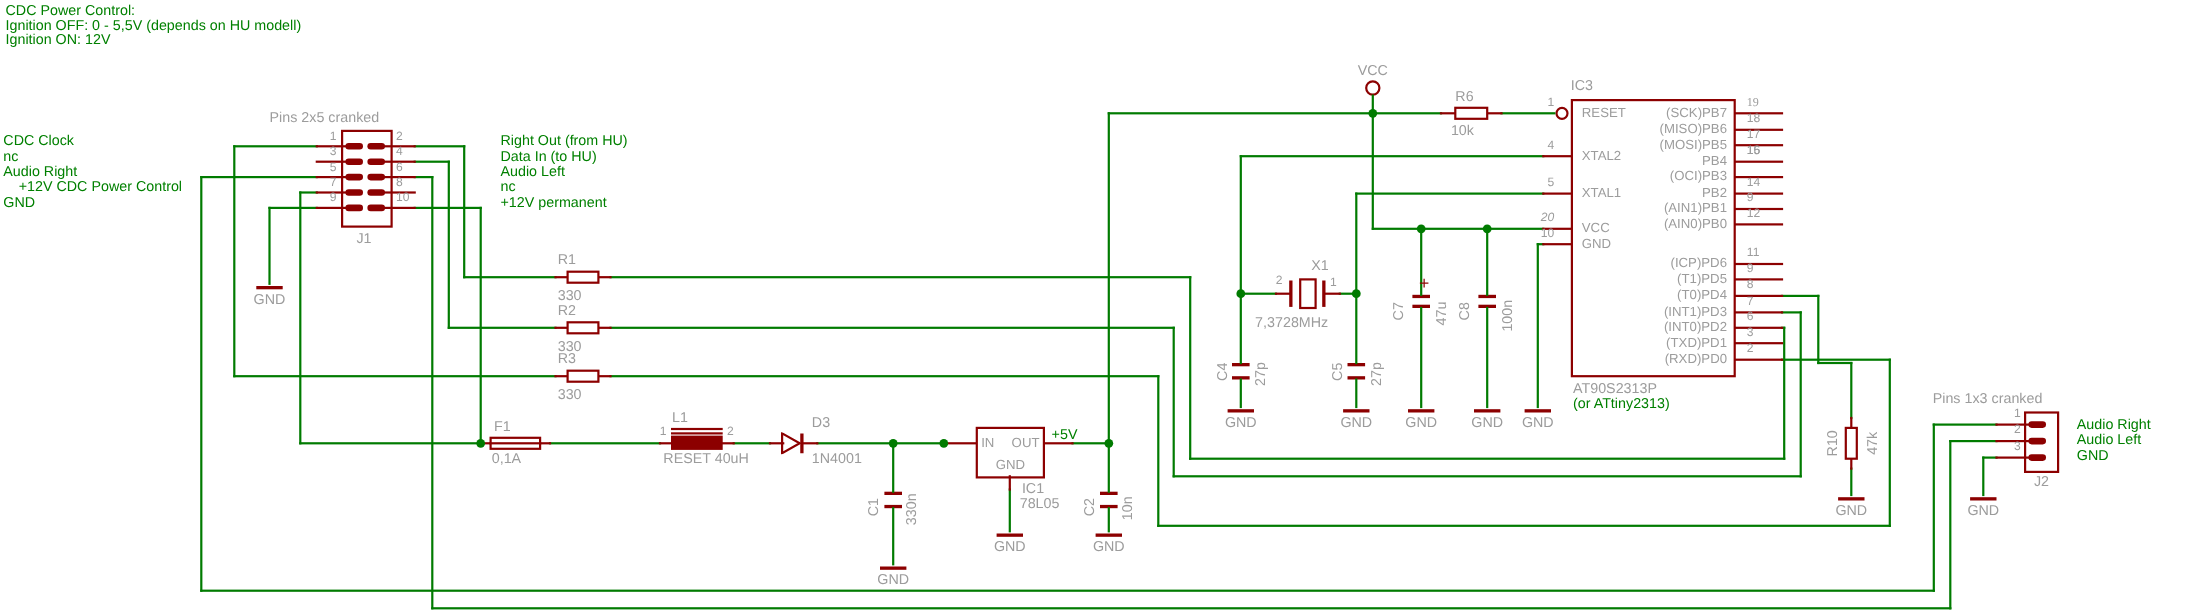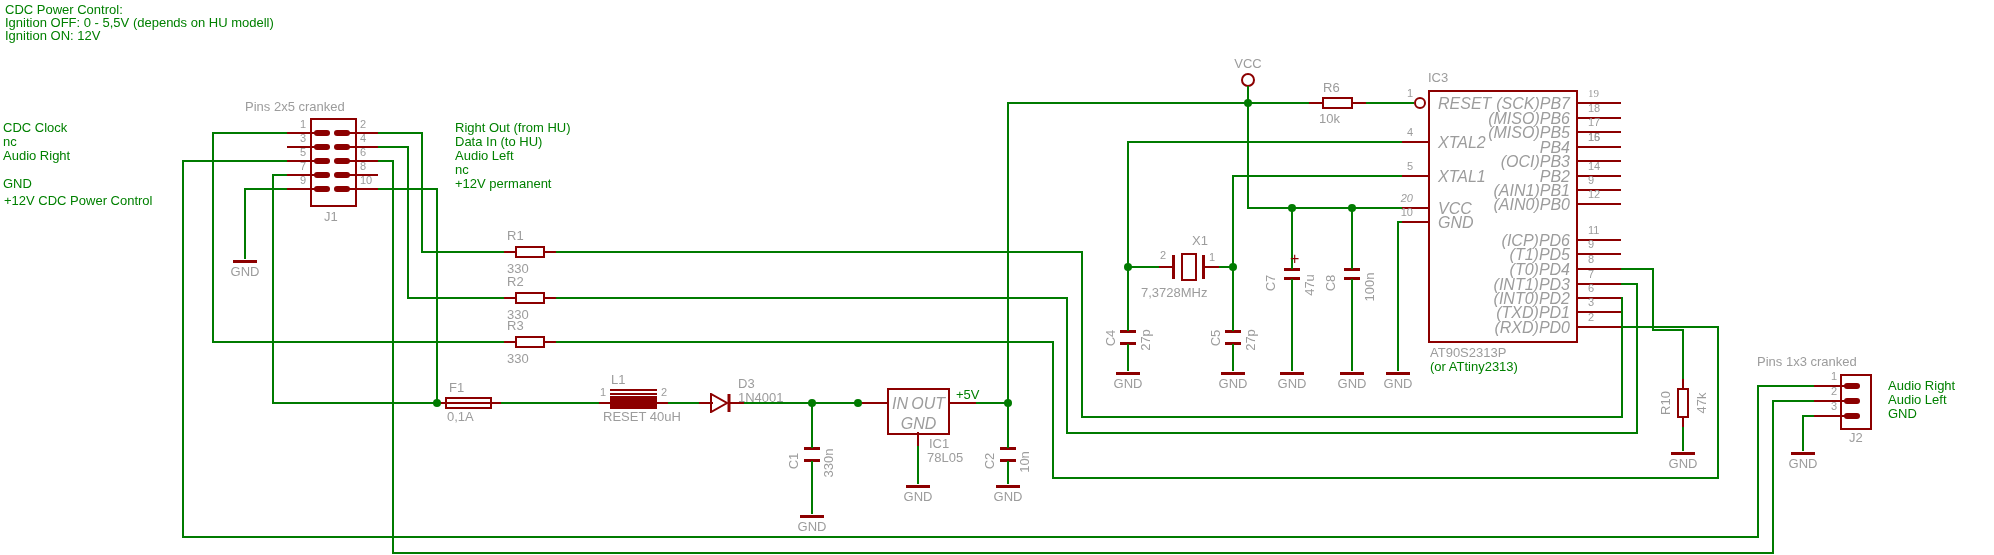--- a/index.html
+++ b/index.html
@@ -4,21 +4,21 @@
 <style>
   html,body{margin:0;padding:0;background:#fff;}
   .schematic{position:relative;width:1994px;height:555px;background:#fff;overflow:hidden;
     font-family:"Liberation Sans", sans-serif;}
   .schematic *{box-sizing:border-box;}
   .lbl{position:absolute;white-space:nowrap;line-height:1.05;}
   .gy{color:#9C9C9C;}
   .gn{color:#008000;}
   .rd{color:#8C0000;}
   .f13{font-size:13px;}
-  .f12{font-size:16px;font-style:italic;}
+  .f12{font-size:12px;}
   .f11{font-size:11px;}
   .wire{position:absolute;background:#007B00;}
   .stub{position:absolute;background:#8C0000;}
   .dot{position:absolute;width:8px;height:8px;border-radius:50%;background:#007B00;}
   .pad{position:absolute;background:#8C0000;border-radius:3px;}
   .cbox{position:absolute;border:2px solid #8C0000;background:transparent;}
   .fill{position:absolute;background:#8C0000;}
   .gbar{position:absolute;width:24px;height:3px;background:#8C0000;}
   .circ{position:absolute;border:2px solid #8C0000;border-radius:50%;background:#fff;}
   .ctr{transform:translateX(-50%);}
@@ -281,21 +281,21 @@
     <span class="lbl gy f13" style="left: 507px; top: 308px;">330</span>
     <span class="lbl gy f13" style="left: 507px; top: 319px;">R3</span>
     <span class="lbl gy f13" style="left: 507px; top: 352px;">330</span>
     <span class="lbl gy f13" style="left: 449px; top: 381px;">F1</span>
     <span class="lbl gy f13" style="left: 447px; top: 410px;">0,1A</span>
     <span class="lbl gy f13" style="left: 611px; top: 373px;">L1</span>
     <span class="lbl gy f13" style="left: 603px; top: 410px;">RESET 40uH</span>
     <span class="lbl gy f11" style="left: 606px; top: 387px; transform: translateX(-100%);">1</span>
     <span class="lbl gy f11" style="left: 661px; top: 387px;">2</span>
     <span class="lbl gy f13" style="left: 738px; top: 377px;">D3</span>
-    <span class="lbl gy f13" style="left: 738px; top: 391px;">1N4001</span>
+    <span class="lbl gy f13" style="left: 738px; top: 410px;">1N4001</span>
     <span class="lbl gy f13" style="left: 1323px; top: 81px;">R6</span>
     <span class="lbl gy f13" style="left: 1319px; top: 112px;">10k</span>
     <span class="lbl gy f13" style="left: 1192px; top: 234px;">X1</span>
     <span class="lbl gy f13" style="left: 1141px; top: 286px;">7,3728MHz</span>
     <span class="lbl gy f11" style="left: 1166px; top: 250px; transform: translateX(-100%);">2</span>
     <span class="lbl gy f11" style="left: 1209px; top: 252px;">1</span>
     <span class="lbl rd f14" style="left: 1290px; top: 251px;">+</span>
     <span class="lbl gy f13" style="left: 794px; top: 461px; transform: translate(-50%, -50%) rotate(-90deg);">C1</span>
     <span class="lbl gy f13" style="left: 829px; top: 463px; transform: translate(-50%, -50%) rotate(-90deg);">330n</span>
     <span class="lbl gy f13" style="left: 990px; top: 461px; transform: translate(-50%, -50%) rotate(-90deg);">C2</span>
@@ -306,21 +306,21 @@
     <span class="lbl gy f13" style="left: 1251px; top: 340px; transform: translate(-50%, -50%) rotate(-90deg);">27p</span>
     <span class="lbl gy f13" style="left: 1271px; top: 283px; transform: translate(-50%, -50%) rotate(-90deg);">C7</span>
     <span class="lbl gy f13" style="left: 1310px; top: 285px; transform: translate(-50%, -50%) rotate(-90deg);">47u</span>
     <span class="lbl gy f13" style="left: 1331px; top: 283px; transform: translate(-50%, -50%) rotate(-90deg);">C8</span>
     <span class="lbl gy f13" style="left: 1370px; top: 287px; transform: translate(-50%, -50%) rotate(-90deg);">100n</span>
     <span class="lbl gy f13" style="left: 1666px; top: 403px; transform: translate(-50%, -50%) rotate(-90deg);">R10</span>
     <span class="lbl gy f13" style="left: 1702px; top: 403px; transform: translate(-50%, -50%) rotate(-90deg);">47k</span>
     <span class="lbl gn f13" style="left: 3px; top: 121px;">CDC Clock</span>
     <span class="lbl gn f13" style="left: 3px; top: 135px;">nc</span>
     <span class="lbl gn f13" style="left: 3px; top: 149px;">Audio Right</span>
-    <span class="lbl gn f13" style="left: 4px; top: 163px; margin-top: 31px;">+12V CDC Power Control</span>
+    <span class="lbl gn f13" style="left: 17px; top: 163px;">+12V CDC Power Control</span>
     <span class="lbl gn f13" style="left: 3px; top: 177px;">GND</span>
     <span class="lbl gn f13" style="left: 455px; top: 121px;">Right Out (from HU)</span>
     <span class="lbl gn f13" style="left: 455px; top: 135px;">Data In (to HU)</span>
     <span class="lbl gn f13" style="left: 455px; top: 149px;">Audio Left</span>
     <span class="lbl gn f13" style="left: 455px; top: 163px;">nc</span>
     <span class="lbl gn f13" style="left: 455px; top: 177px;">+12V permanent</span>
     <span class="lbl gy f11" style="left: 306px; top: 119px; transform: translateX(-100%);">1</span>
     <span class="lbl gy f11" style="left: 306px; top: 133px; transform: translateX(-100%);">3</span>
     <span class="lbl gy f11" style="left: 306px; top: 147px; transform: translateX(-100%);">5</span>
     <span class="lbl gy f11" style="left: 306px; top: 161px; transform: translateX(-100%);">7</span>
@@ -343,21 +343,21 @@
     <span class="lbl gy f12" style="left: 1438px; top: 169px;">XTAL1</span>
     <span class="lbl gy f11" style="left: 1413px; top: 161px; transform: translateX(-100%);">5</span>
     <span class="lbl gy f12" style="left: 1438px; top: 201px;">VCC</span>
     <span class="lbl gy f11" style="left: 1413px; top: 193px; transform: translateX(-100%); font-style: italic;">20</span>
     <span class="lbl gy f12" style="left: 1438px; top: 215px;">GND</span>
     <span class="lbl gy f11" style="left: 1413px; top: 207px; transform: translateX(-100%);">10</span>
     <span class="lbl gy f12" style="left: 1570px; top: 96px; transform: translateX(-100%);">(SCK)PB7</span>
     <span class="lbl gy f11" style="left: 1588px; top: 88px; font-family: Liberation Serif, serif;">19</span>
     <span class="lbl gy f12" style="left: 1570px; top: 111px; transform: translateX(-100%);">(MISO)PB6</span>
     <span class="lbl gy f11" style="left: 1588px; top: 103px;">18</span>
-    <span class="lbl gy f12" style="left: 1570px; top: 125px; transform: translateX(-100%);">(MISO)PB5</span>
+    <span class="lbl gy f12" style="left: 1570px; top: 125px; transform: translateX(-100%);">(MOSI)PB5</span>
     <span class="lbl gy f11" style="left: 1588px; top: 117px;">17</span>
     <span class="lbl gy f12" style="left: 1570px; top: 140px; transform: translateX(-100%);">PB4</span>
     <span class="lbl gy f11" style="left: 1588px; top: 132px;">16</span>
     <span class="lbl gy f12" style="left: 1570px; top: 154px; transform: translateX(-100%);">(OCI)PB3</span>
     <span class="lbl gy f11" style="left: 1588px; top: 132px;">15</span>
     <span class="lbl gy f12" style="left: 1570px; top: 169px; transform: translateX(-100%);">PB2</span>
     <span class="lbl gy f11" style="left: 1588px; top: 161px;">14</span>
     <span class="lbl gy f12" style="left: 1570px; top: 183px; transform: translateX(-100%);">(AIN1)PB1</span>
     <span class="lbl gy f11" style="left: 1588px; top: 175px;">9</span>
     <span class="lbl gy f12" style="left: 1570px; top: 197px; transform: translateX(-100%);">(AIN0)PB0</span>

